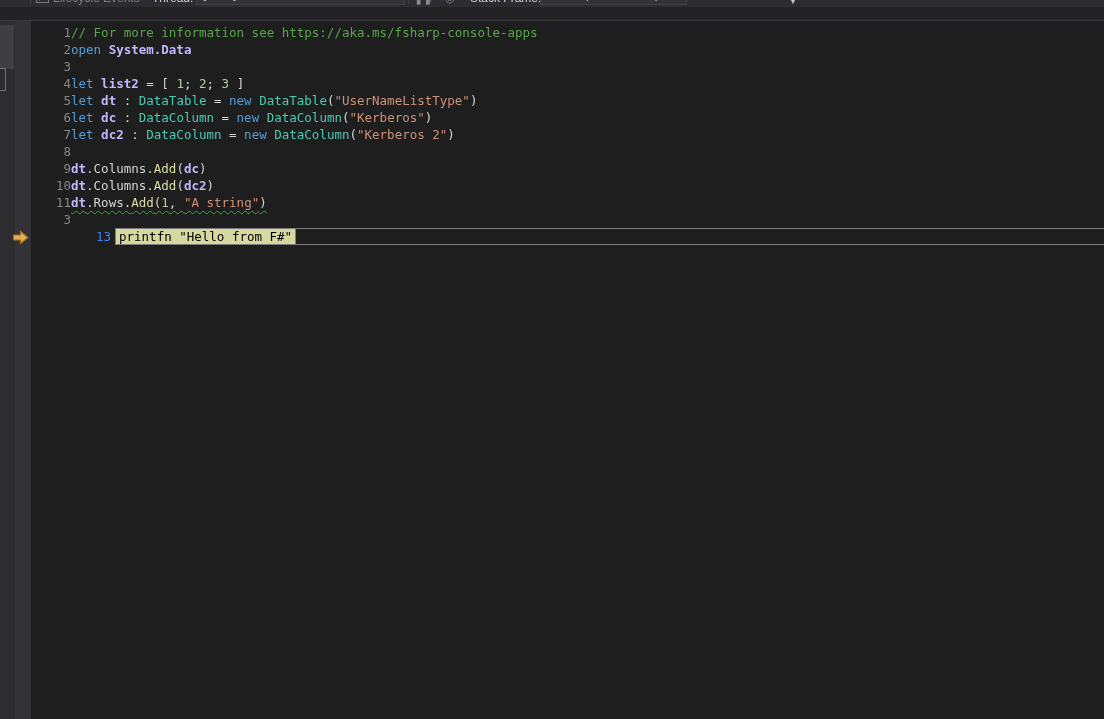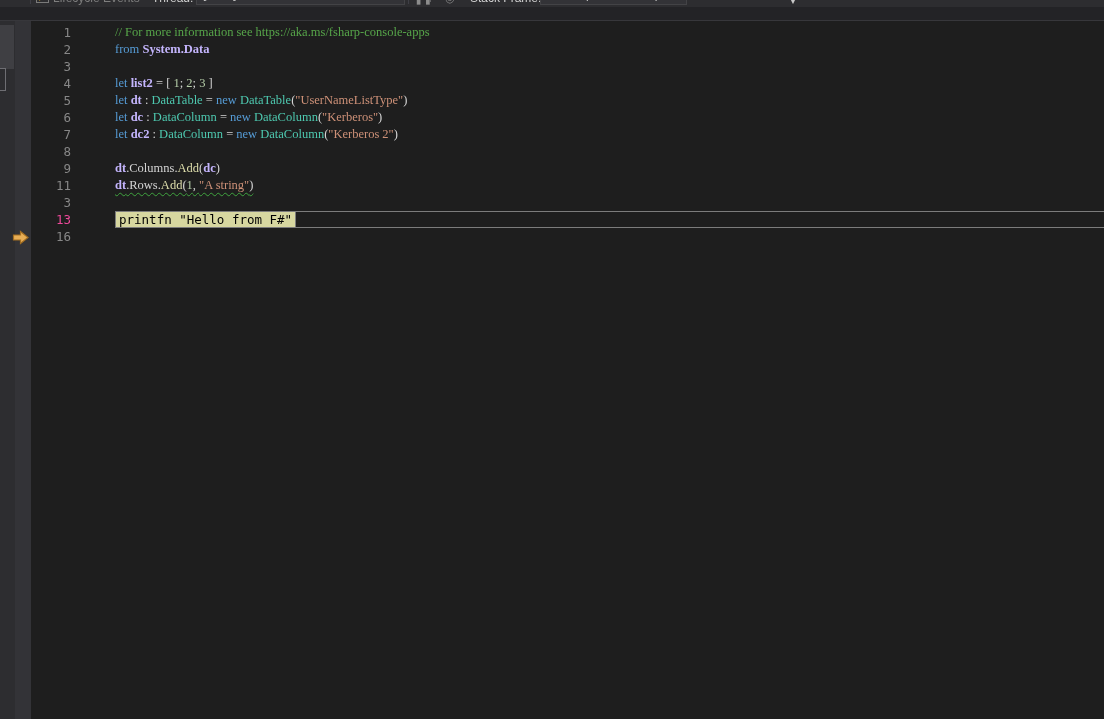--- a/index.html
+++ b/index.html
@@ -34,22 +34,22 @@
          border:1px solid #6E6E73;border-left:none;box-sizing:border-box;}
   .colB{position:absolute;left:15px;top:0;bottom:0;width:16px;background:#333337;}
   .cur-arrow{position:absolute;left:-3px;top:209px;overflow:visible;}
   .editor{position:absolute;left:31px;top:0;right:0;bottom:0;background:#1E1E1E;}
 
   
   #lines{position:absolute;top:3px;left:0;right:0;}
   .line-row{position:relative;display:flex;height:17px;line-height:17px;
             font-family:"DejaVu Sans Mono","Liberation Mono",monospace;font-size:12.5px;}
   .ln{flex:none;width:40px;text-align:right;color:#878787;}
-  .ln.current-ln{color:#ec4899;}
-  .code{margin-left:44px;white-space:pre;font-family:Liberation Serif, serif;}
+  .ln.current-ln{color:#3b82f6;padding-left:40px;}
+  .code{white-space:pre;}
   .tk-cm{color:#57A64A;}
   .tk-kw{color:#569CD6;}
   .tk-id{color:#c4b5fd;font-weight:bold;}
   .tk-ty{color:#4EC9B0;text-align:right;}
   .tk-me{color:#DCDCAA;}
   .tk-nu{color:#B5CEA8;}
   .tk-st{color:#CE9178;}
   .tk-pu,.tk-pl{color:#D4D4D4;}
   .squig{text-decoration:underline;text-decoration-style:wavy;text-decoration-color:#3FA33F;
          text-decoration-thickness:1px;text-underline-offset:3px;}
@@ -101,21 +101,21 @@
       </svg>
     </div>
     <div class="editor">
       <div id="lines">
           <div class="line-row">
             <span class="ln">1</span>
             <span class="code"><span class="tk-cm">// For more information see https://aka.ms/fsharp-console-apps</span></span>
           </div>
           <div class="line-row">
             <span class="ln">2</span>
-            <span class="code"><span class="tk-kw">from</span><span class="tk-pl"> </span><span class="tk-id">System.Data</span></span>
+            <span class="code"><span class="tk-kw">open</span><span class="tk-pl"> </span><span class="tk-id">System.Data</span></span>
           </div>
           <div class="line-row">
             <span class="ln">3</span>
             <span class="code"></span>
           </div>
           <div class="line-row">
             <span class="ln">4</span>
             <span class="code"><span class="tk-kw">let</span><span class="tk-pl"> </span><span class="tk-id">list2</span><span class="tk-pu"> = [ </span><span class="tk-nu">1</span><span class="tk-pu">; </span><span class="tk-nu">2</span><span class="tk-pu">; </span><span class="tk-nu">3</span><span class="tk-pu"> ]</span></span>
           </div>
           <div class="line-row">
@@ -132,34 +132,34 @@
           </div>
           <div class="line-row">
             <span class="ln">8</span>
             <span class="code"></span>
           </div>
           <div class="line-row">
             <span class="ln">9</span>
             <span class="code"><span class="tk-id">dt</span><span class="tk-pu">.Columns.</span><span class="tk-me">Add</span><span class="tk-pu">(</span><span class="tk-id">dc</span><span class="tk-pu">)</span></span>
           </div>
           <div class="line-row">
+            <span class="ln">10</span>
+            <span class="code"><span class="tk-id">dt</span><span class="tk-pu">.Columns.</span><span class="tk-me">Add</span><span class="tk-pu">(</span><span class="tk-id">dc2</span><span class="tk-pu">)</span></span>
+          </div>
+          <div class="line-row">
             <span class="ln">11</span>
             <span class="code"><span class="squig"><span class="tk-id">dt</span><span class="tk-pu">.Rows.</span><span class="tk-me">Add</span><span class="tk-pu">(</span><span class="tk-nu">1</span><span class="tk-pu">, </span><span class="tk-st">"A string"</span><span class="tk-pu">)</span></span></span>
           </div>
           <div class="line-row">
             <span class="ln">3</span>
             <span class="code"></span>
           </div>
           <div class="line-row">
             <span class="ln current-ln">13</span>
             <span class="stmt-row">
               <span class="stmt">printfn "Hello from F#"</span>
             </span>
           </div>
-          <div class="line-row">
-            <span class="ln">16</span>
-            <span class="code"></span>
-          </div>
         </div>
     </div>
   </div>
 
 </div>
 
 </body></html>

